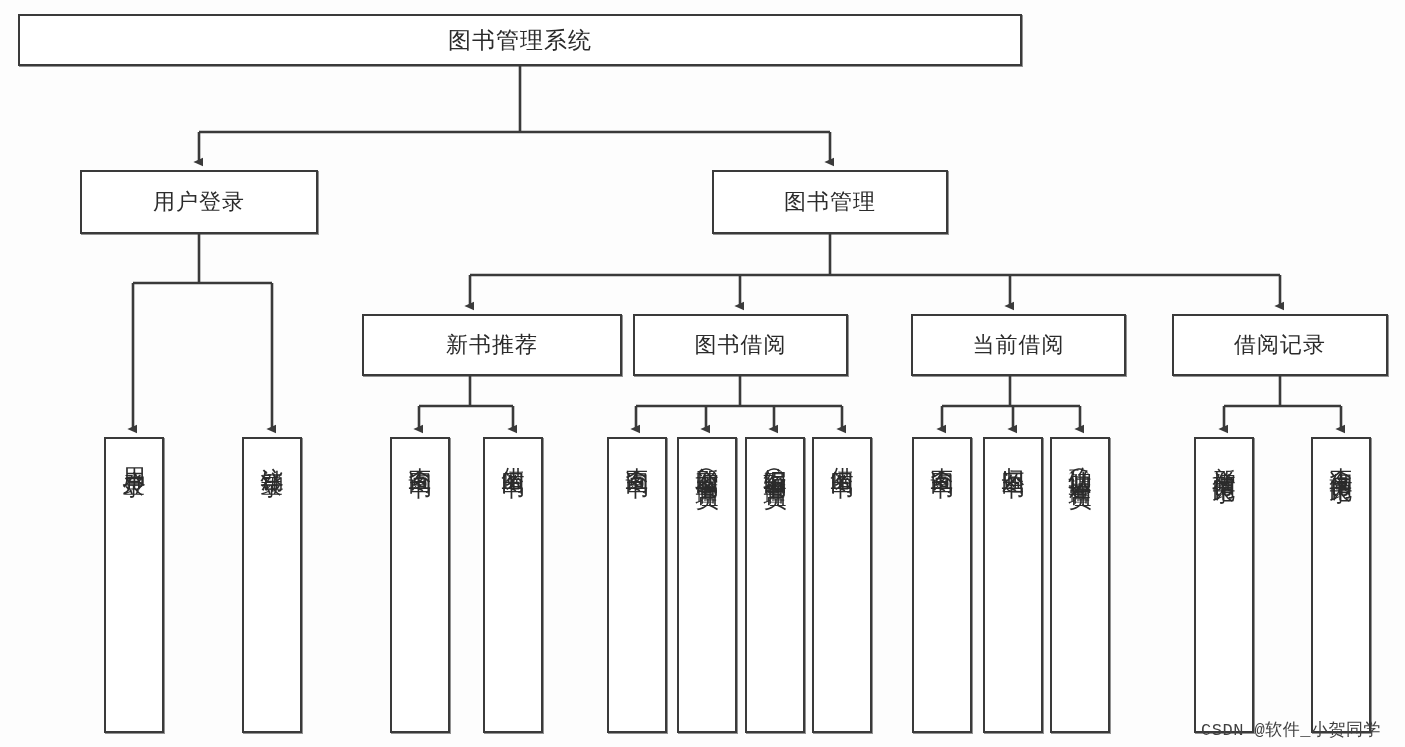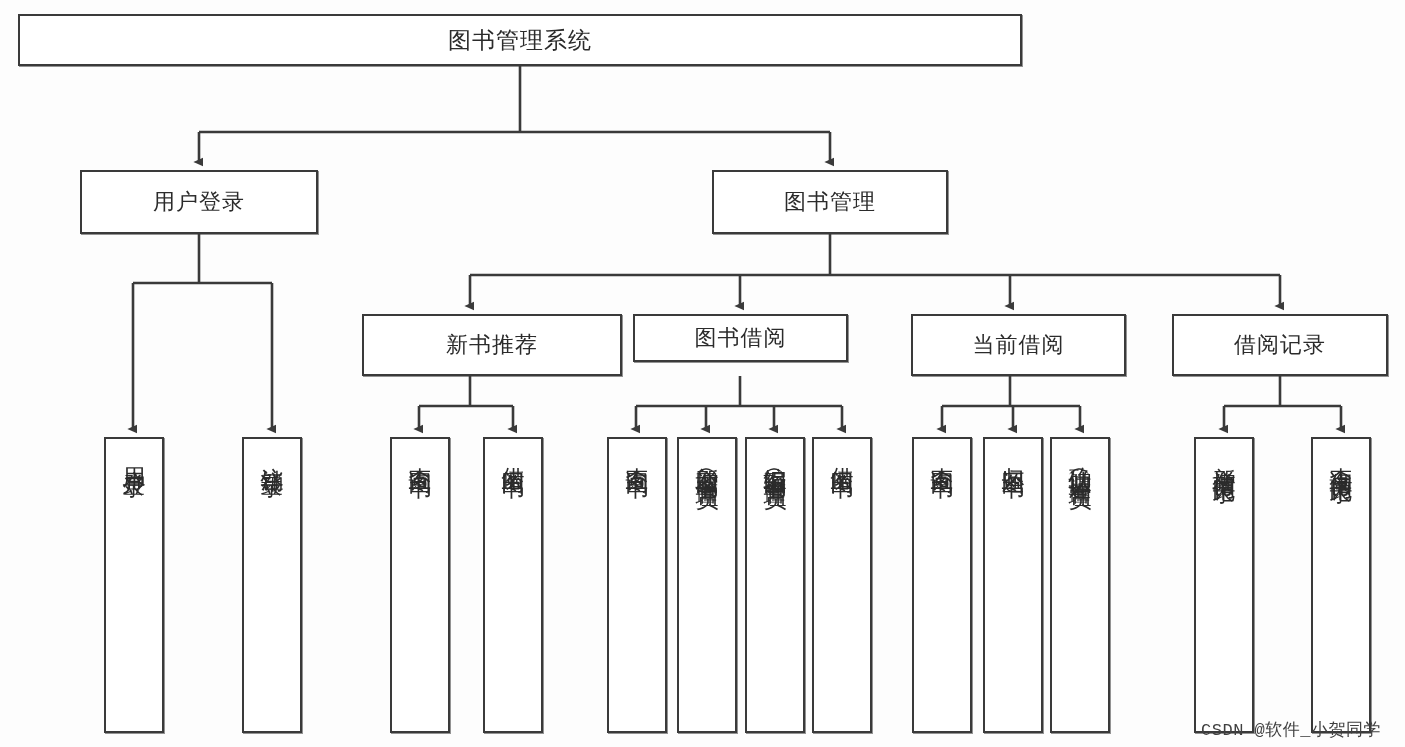--- a/index.html
+++ b/index.html
@@ -138,21 +138,21 @@
   <div class="node horiz" style="left:80px; top:170px; width:238px; height:64px;">
     <span class="label">用户登录</span>
   </div>
   <div class="node horiz" style="left:712px; top:170px; width:236px; height:64px;">
     <span class="label">图书管理</span>
   </div>
 
   <div class="node horiz" style="left:362px; top:314px; width:260px; height:62px;">
     <span class="label">新书推荐</span>
   </div>
-  <div class="node horiz" style="left:633px; top:314px; width:215px; height:48px;align-items:center;">
+  <div class="node horiz" style="left:633px; top:314px; width:215px; height:62px;align-items:center;">
     <span class="label">图书借阅</span>
   </div>
   <div class="node horiz" style="left:903px; top:314px; width:215px; height:62px;margin-left:8px;">
     <span class="label">当前借阅</span>
   </div>
   <div class="node horiz" style="left:1172px; top:314px; width:216px; height:62px;">
     <span class="label">借阅记录</span>
   </div>
 
   <div class="node vert" style="left:104px; top:437px; width:60px; height:296px;">

